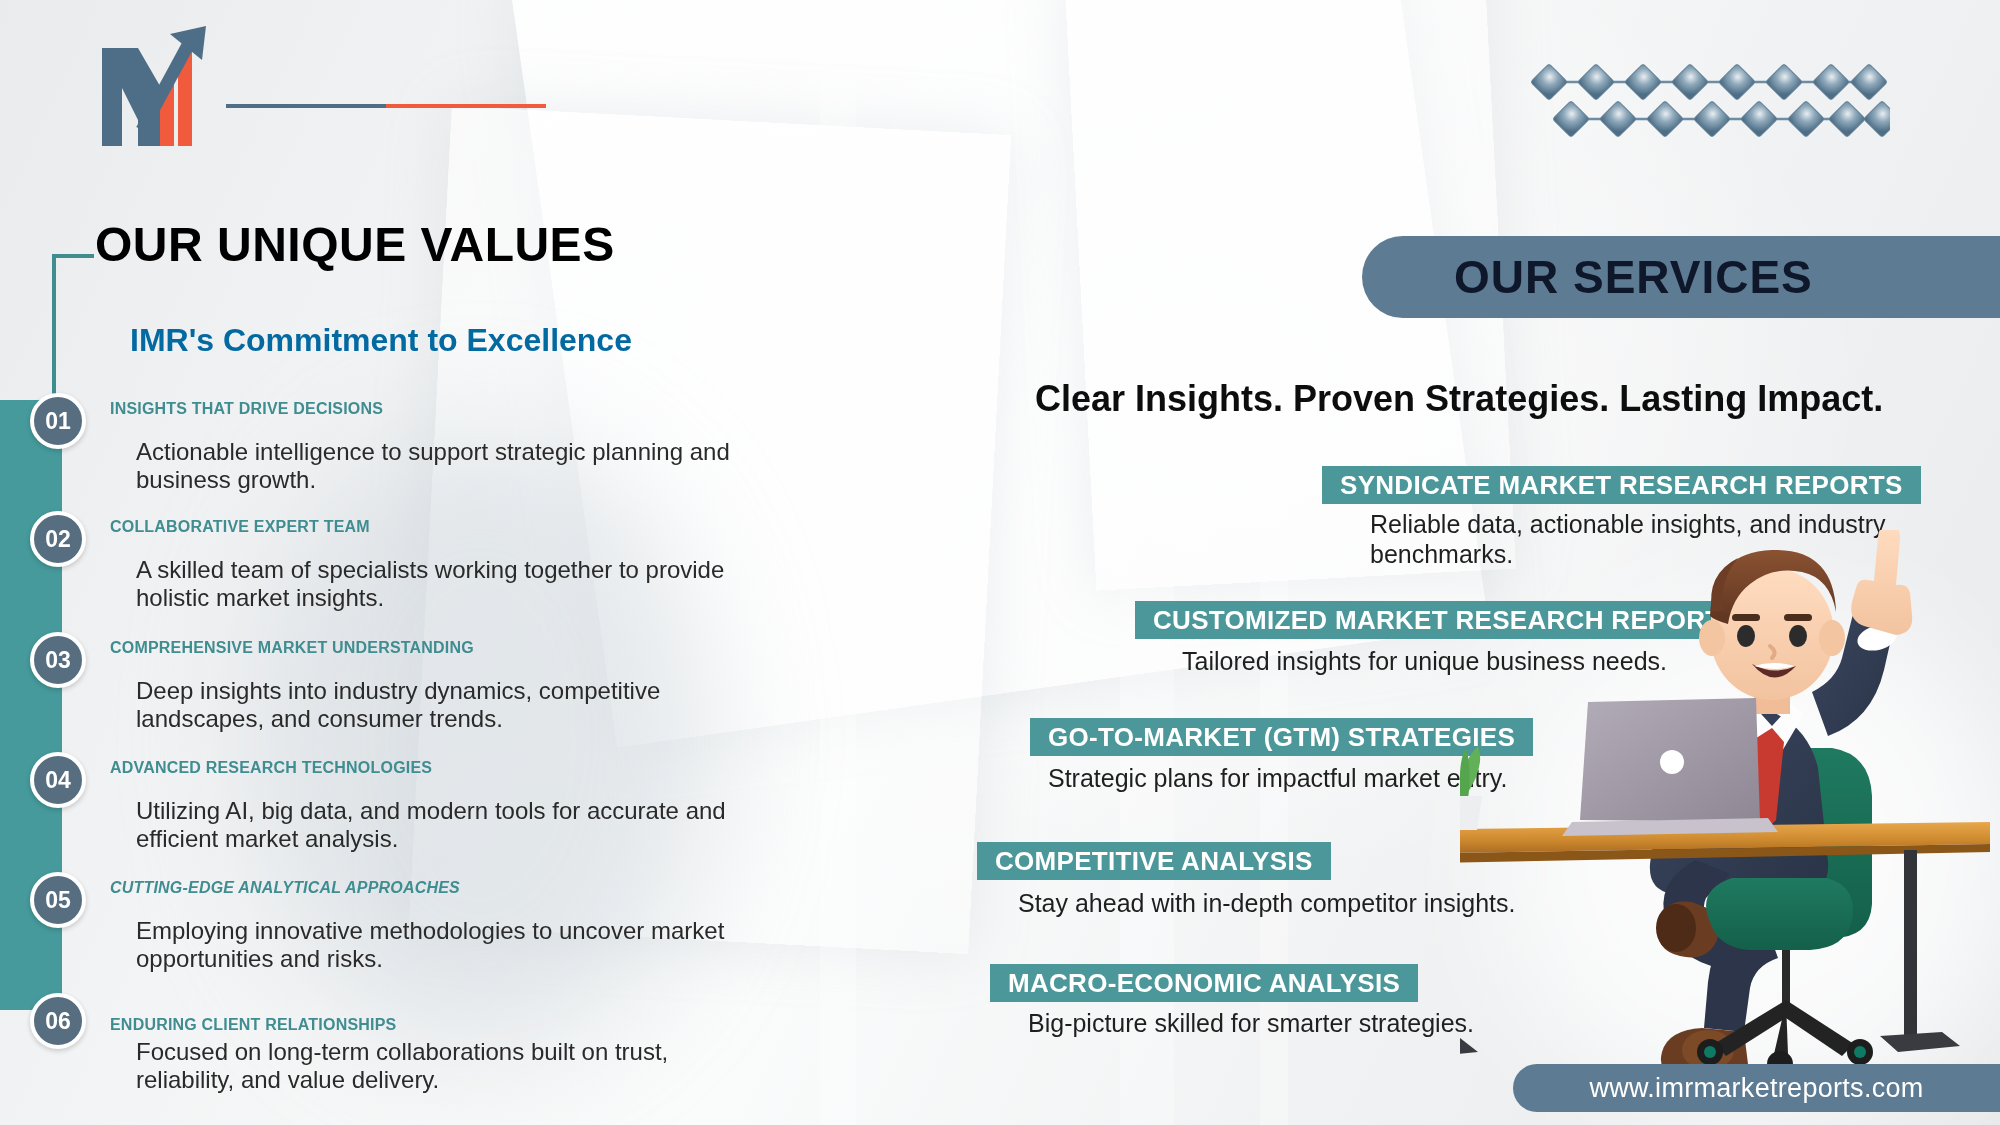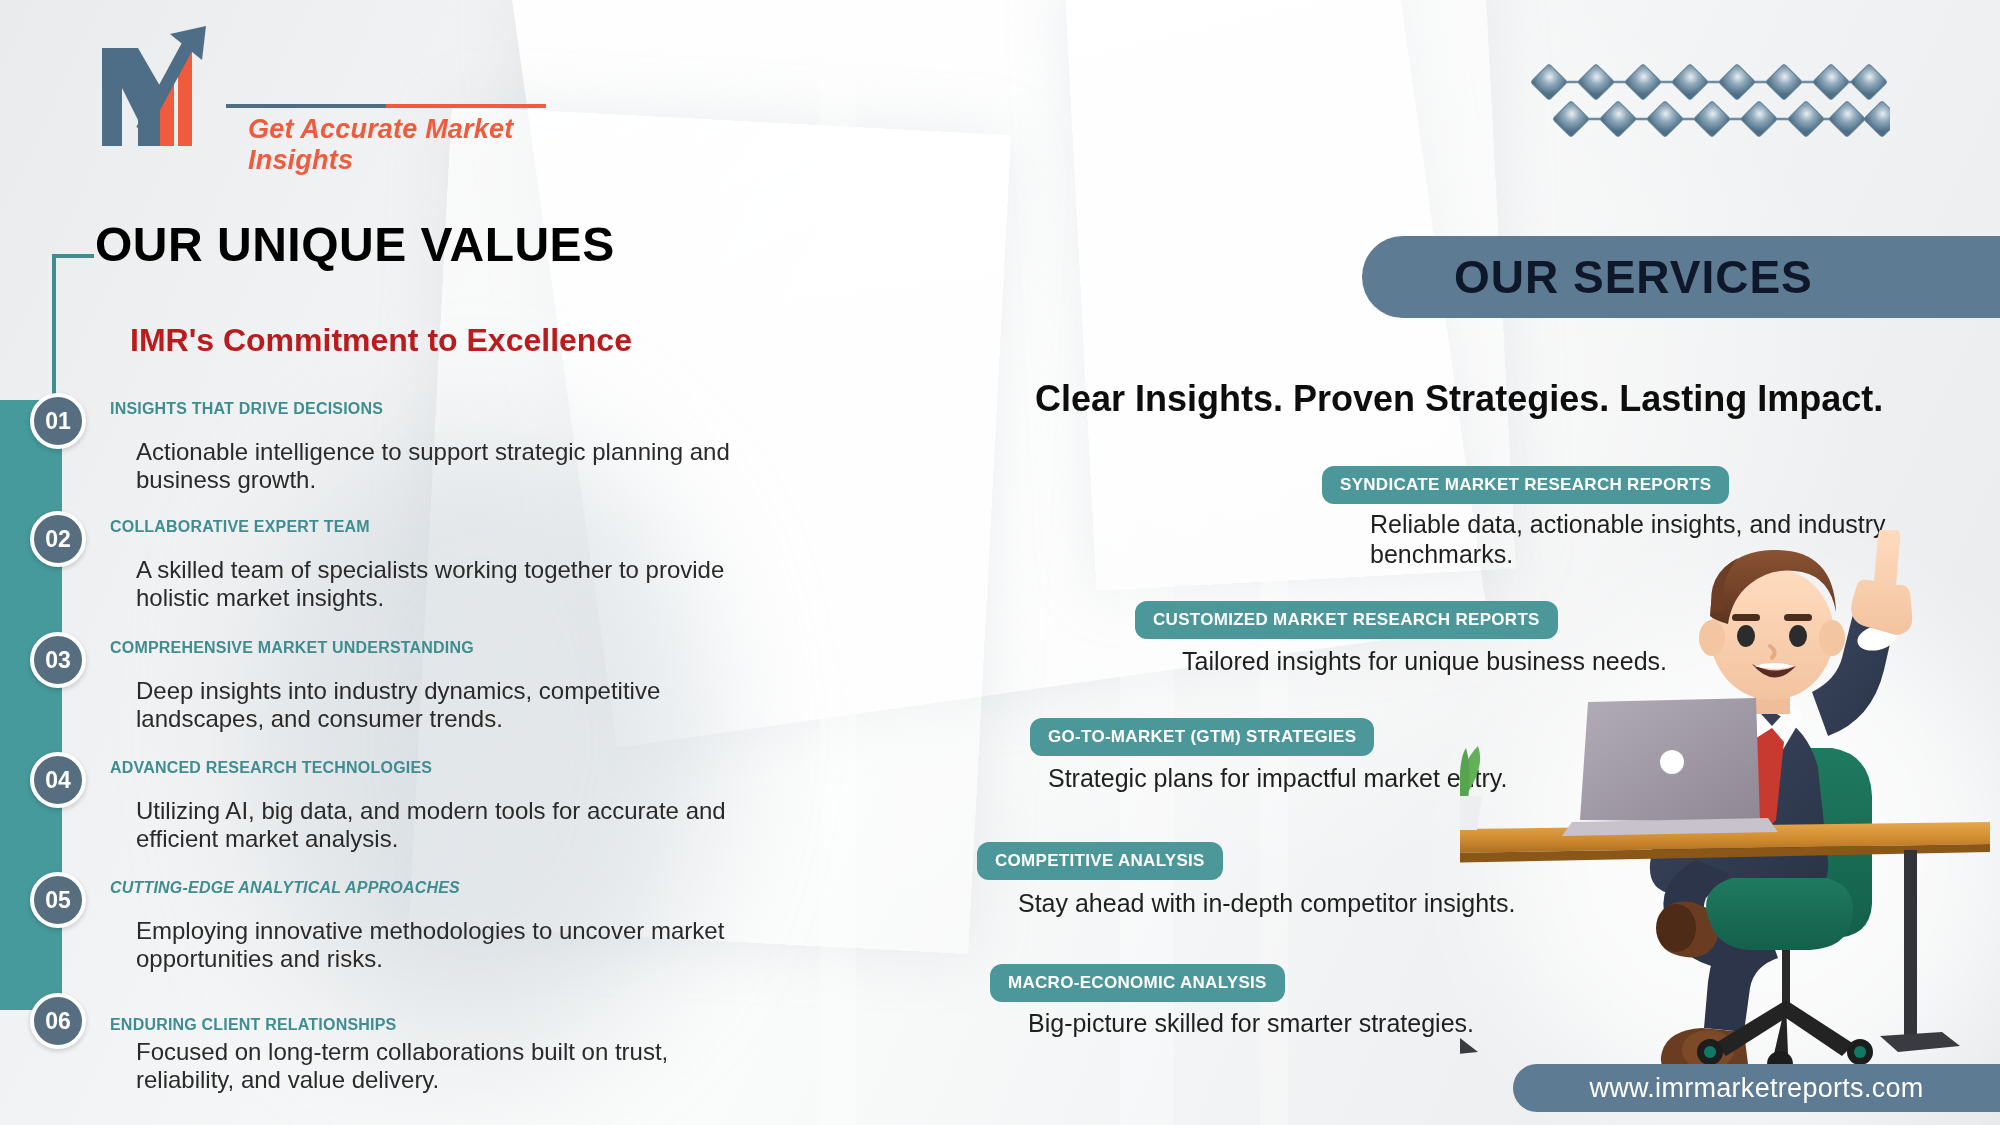--- a/index.html
+++ b/index.html
@@ -53,21 +53,21 @@
   #diamonds { position:absolute; left:1528px; top:58px; width:362px; height:82px; }
 
   
   #left-title {
     position:absolute; left:95px; top:221px;
     font-size:48px; font-weight:bold; color:#000000;
     letter-spacing:.5px; white-space:nowrap; line-height:1;
   }
   #left-sub {
     position:absolute; left:130px; top:322px;
-    font-size:32px; font-weight:bold; color:#b91c1c; white-space:nowrap;
+    font-size:32px; font-weight:bold; color:#0369a1; white-space:nowrap;
   }
   #bracket { position:absolute; left:52px; top:254px; width:42px; height:260px; }
   #bracket .top { position:absolute; left:0; top:0; width:42px; height:4px; background:#3f8d8f; }
   #bracket .side { position:absolute; left:0; top:0; width:4px; height:260px; background:#3f8d8f; }
 
   #teal-bar {
     position:absolute; left:0; top:400px; width:62px; height:610px;
     background:#469a9c;
   }
 
@@ -99,24 +99,23 @@
     color:#0f172a; font-size:46px; font-weight:bold; letter-spacing:1px;
   }
   #tagline {
     position:absolute; left:1035px; top:378px;
     font-size:36px; font-weight:bold; color:#0d0d0d; white-space:nowrap;
   }
 
   .svc { position:absolute; }
   .svc-label {
     position:absolute; background:#4b9799; color:#ffffff;
-    font-size:17px; font-weight:bold; letter-spacing:.3px;
+    font-size:26px; font-weight:bold; letter-spacing:.3px;
     height:38px; display:flex; align-items:center; padding:0 18px;
     white-space:nowrap;
-    border-radius:12px;
   }
   .svc-desc {
     position:absolute; font-size:25px; color:#1f1f1f; line-height:1.2;
   }
 
   
   #illus { position:absolute; left:1460px; top:530px; width:540px; height:545px; }
 
   
   #url-pill {
@@ -148,21 +147,20 @@
     <polygon points="4,22 24,22 62,88 48,110" fill="#4d6e86"></polygon>
     <polygon points="62,120 62,58 76,34 76,120" fill="#ef5b3c"></polygon>
     <polygon points="80,120 80,30 94,10 94,120" fill="#ef5b3c"></polygon>
     <path d="M44 104 L96 8" stroke="#4d6e86" stroke-width="13" fill="none"></path>
     <polygon points="108,0 72,8 104,34" fill="#4d6e86"></polygon>
   </svg>
   <div id="logo-rule">
     <div class="l"></div>
       <div class="r"></div>
   </div>
-  <div id="logo-tag">Get Accurate Market Insights</div>
 </div>
 
 <svg id="diamonds" viewBox="0 0 362 82">
   <defs>
     <radialGradient id="dg" cx="38%" cy="34%" r="68%">
       <stop offset="0%" stop-color="#e9eef1"></stop>
       <stop offset="45%" stop-color="#8fa9bb"></stop>
       <stop offset="100%" stop-color="#4d6e86"></stop>
     </radialGradient>
   </defs>

